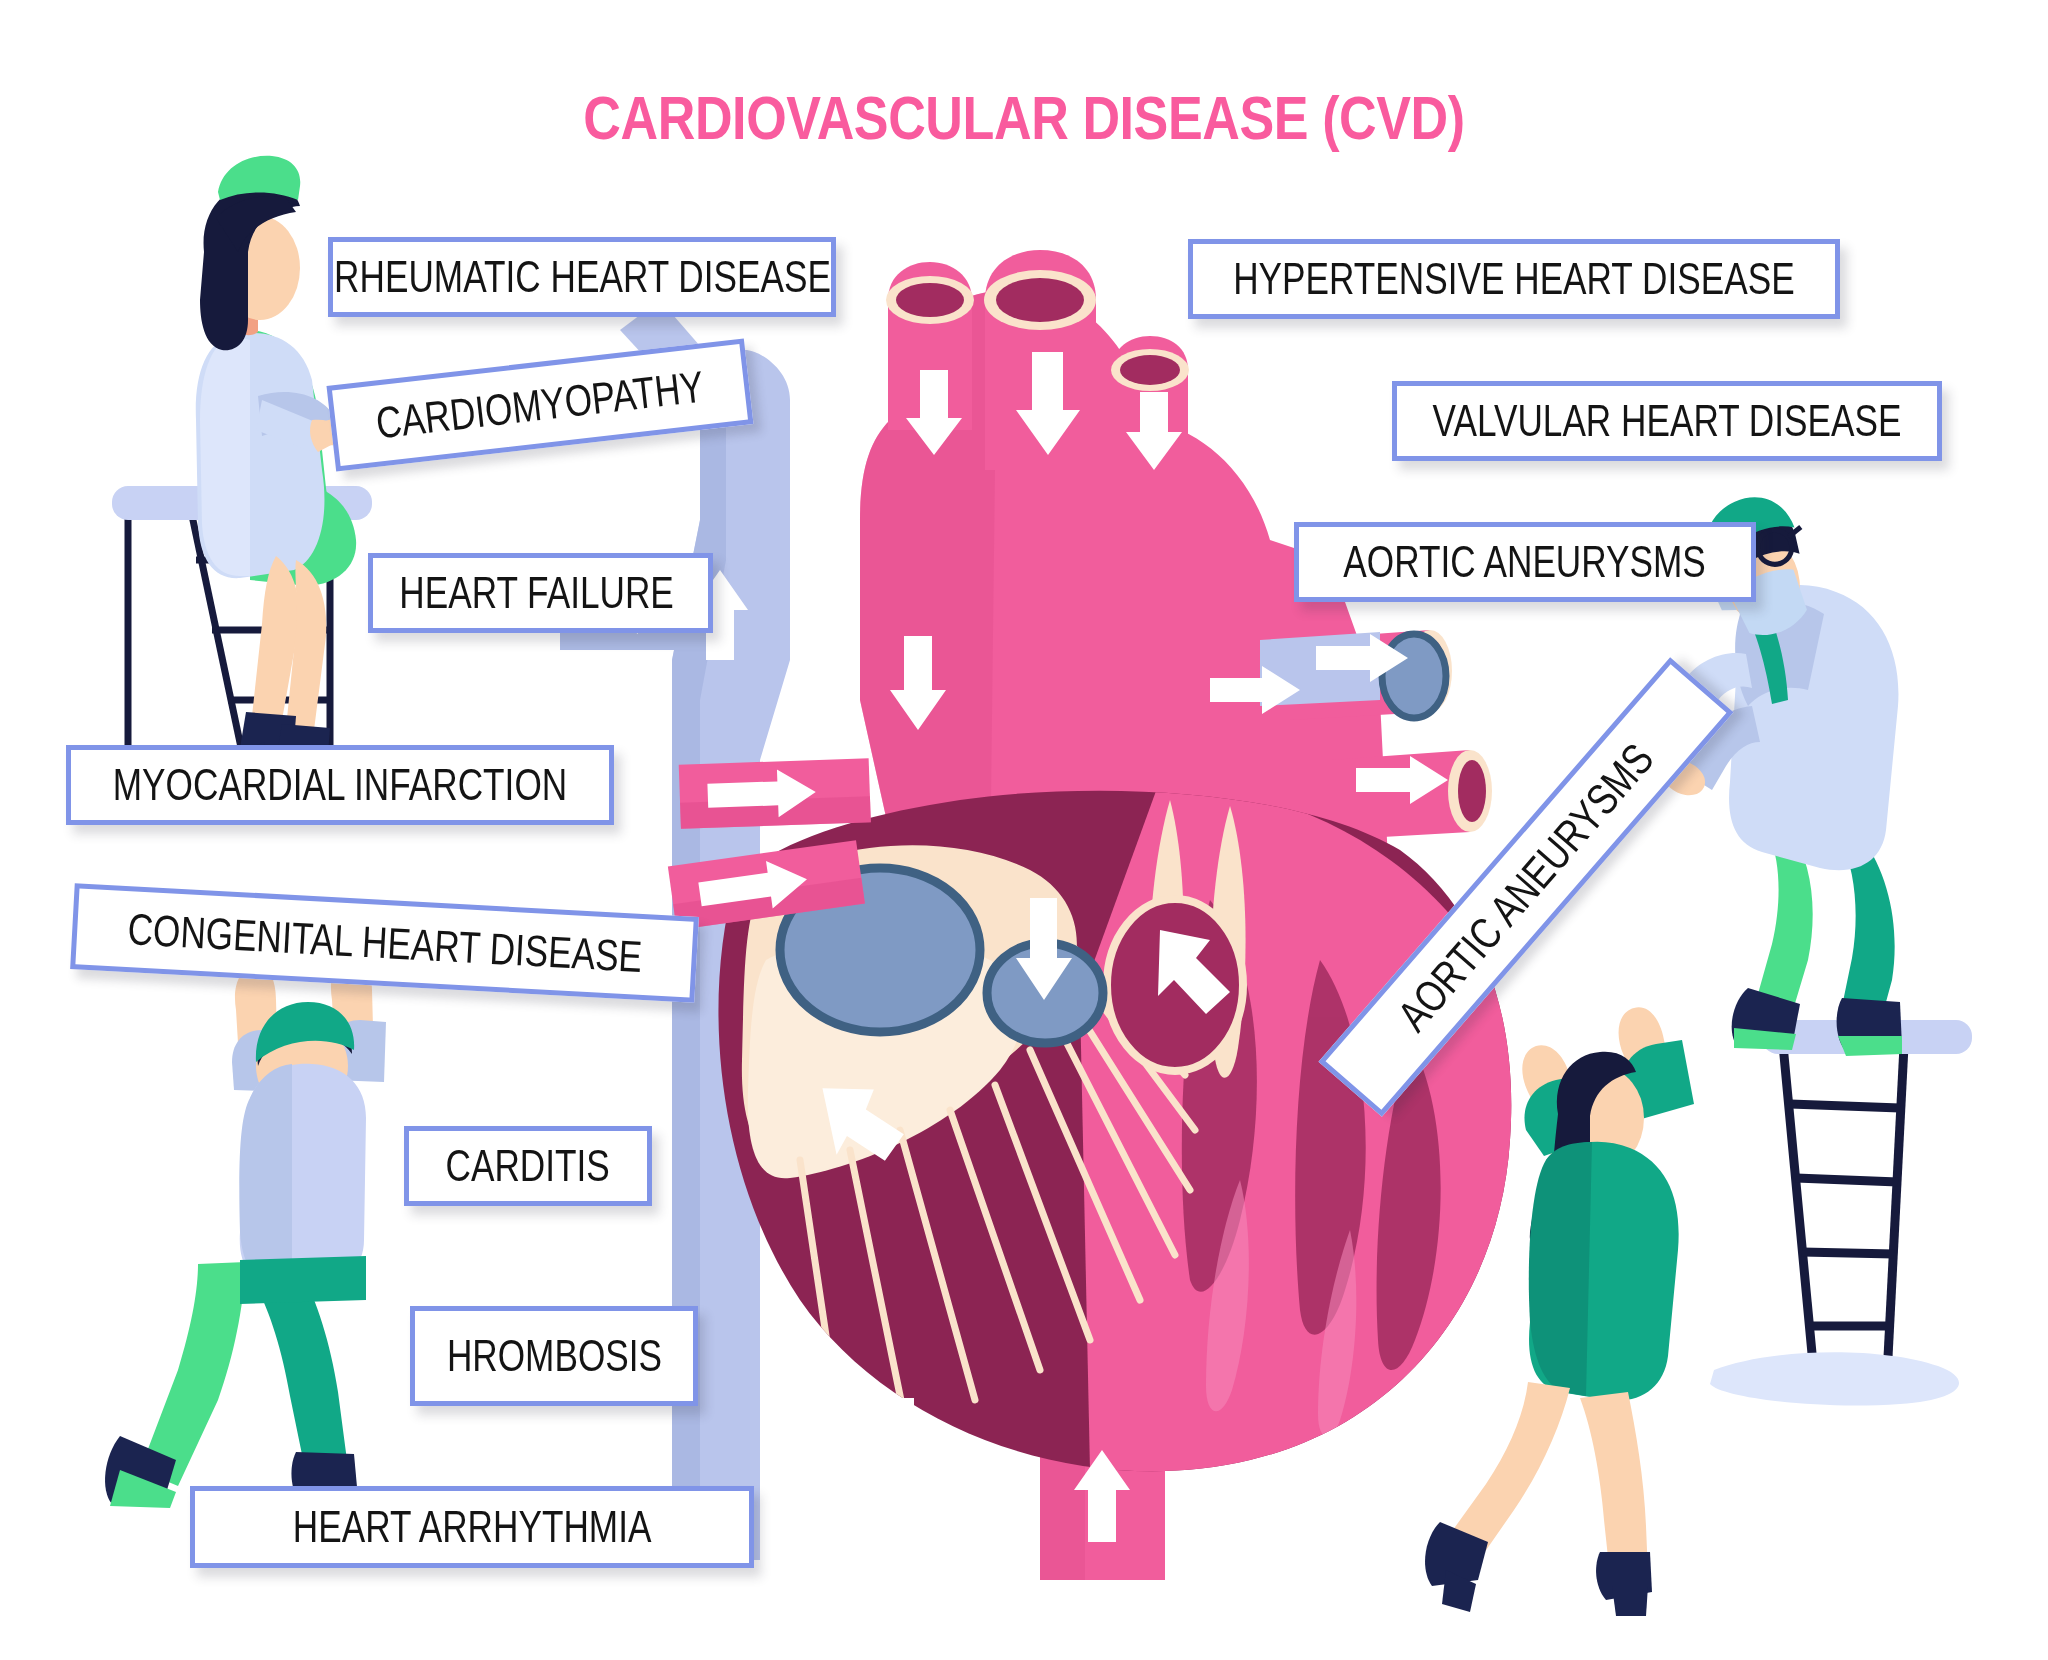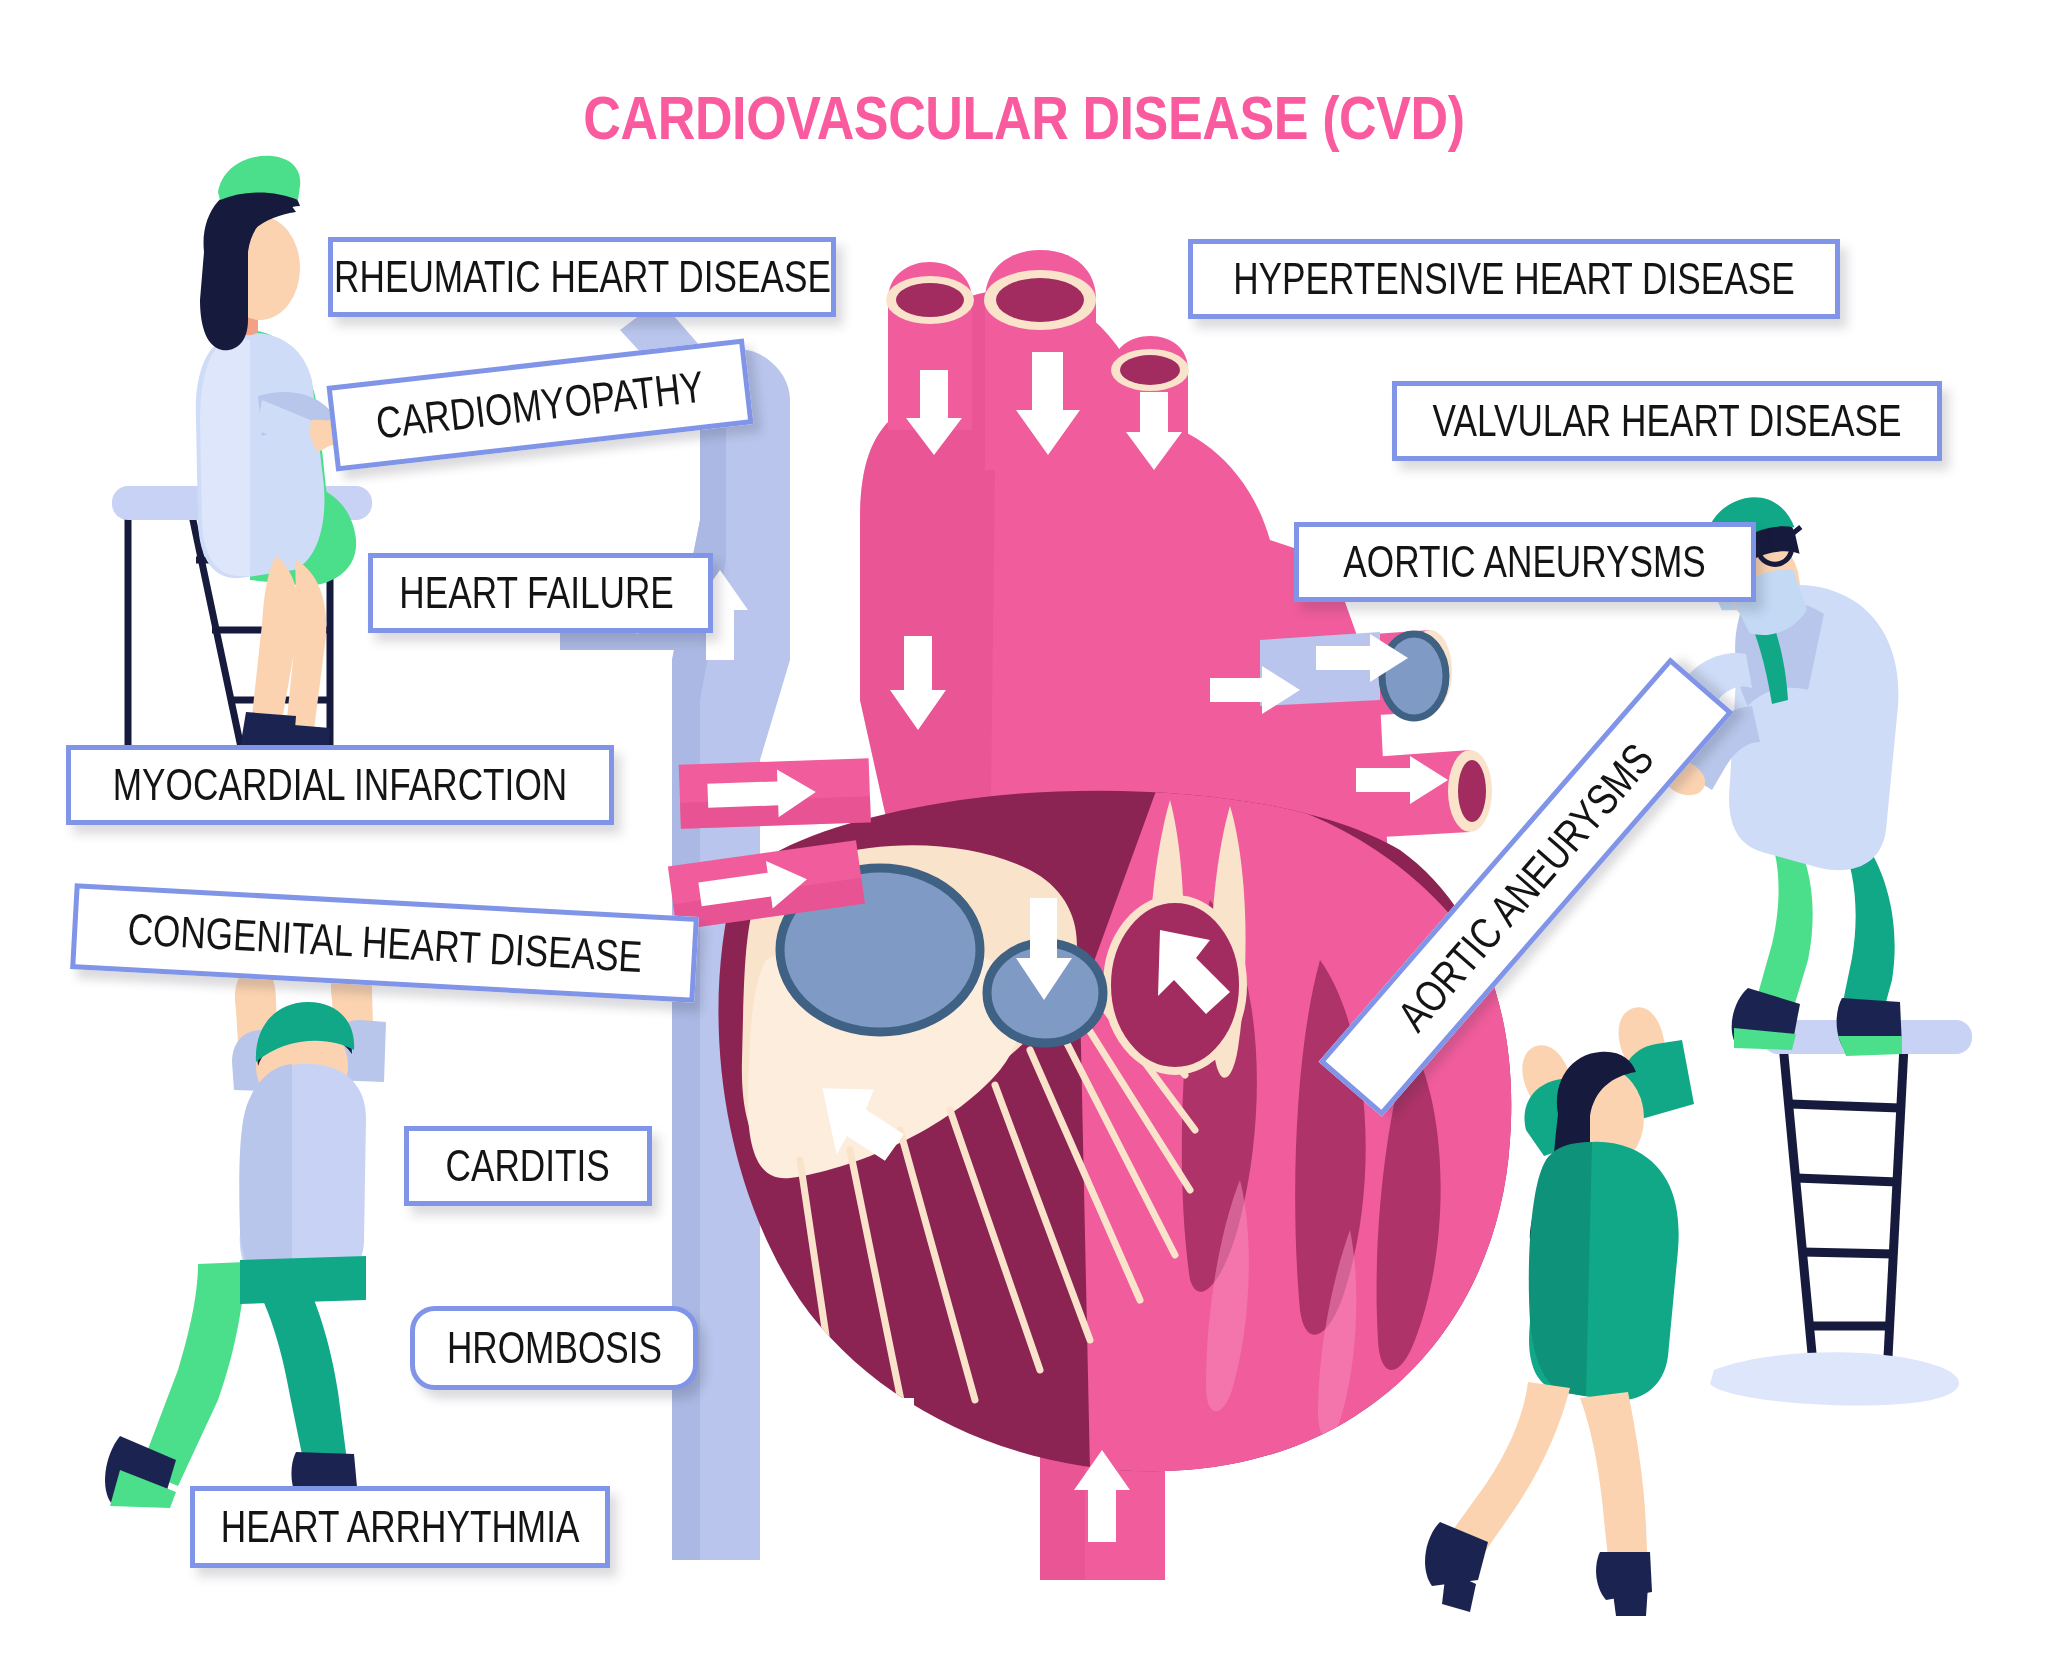--- a/index.html
+++ b/index.html
@@ -396,25 +396,25 @@
   </div>
 
   <div class="plate" style="left:72px;top:900px;width:625px;height:86px;transform:rotate(3.1deg);">
     <span class="txt" style="font-size:44px;">CONGENITAL HEART DISEASE</span>
   </div>
 
   <div class="plate" style="left:404px;top:1126px;width:248px;height:80px;">
     <span class="txt" style="font-size:44px;">CARDITIS</span>
   </div>
 
-  <div class="plate" style="left:410px;top:1306px;width:288px;height:84px;border-radius:25px;">
+  <div class="plate" style="left:410px;top:1306px;width:288px;height:100px;">
     <span class="txt" style="font-size:44px;">HROMBOSIS</span>
   </div>
 
-  <div class="plate" style="left:190px;top:1486px;width:420px;height:82px;">
+  <div class="plate" style="left:190px;top:1486px;width:564px;height:82px;">
     <span class="txt" style="font-size:44px;">HEART ARRHYTHMIA</span>
   </div>
 
   <div class="plate" style="left:1188px;top:239px;width:652px;height:80px;">
     <span class="txt" style="font-size:44px;">HYPERTENSIVE HEART DISEASE</span>
   </div>
 
   <div class="plate" style="left:1392px;top:381px;width:550px;height:80px;">
     <span class="txt" style="font-size:44px;">VALVULAR HEART DISEASE</span>
   </div>

